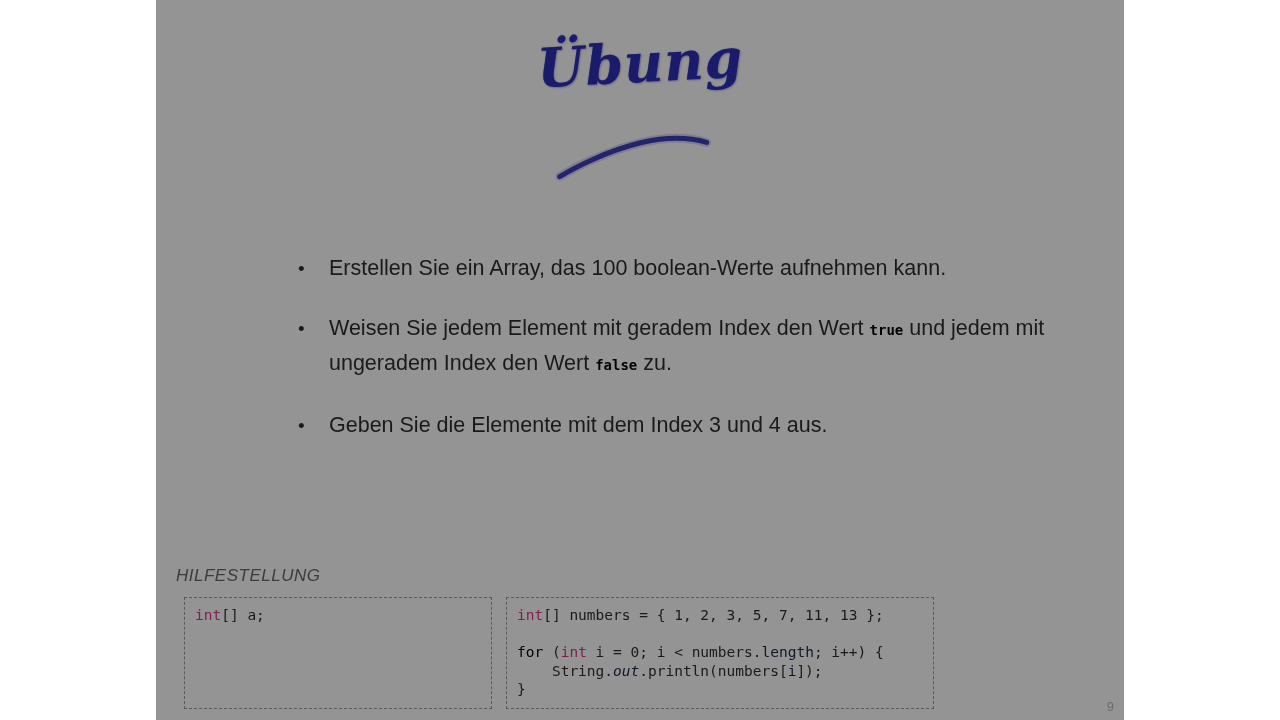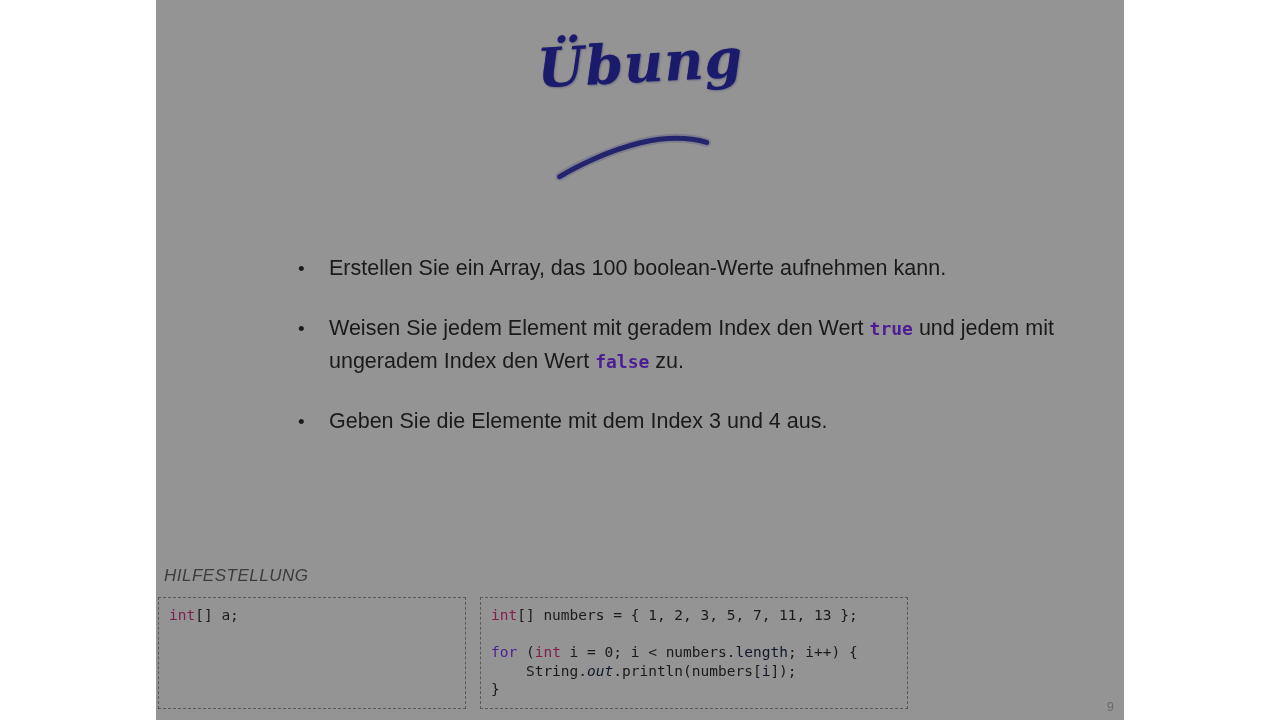--- a/index.html
+++ b/index.html
@@ -81,38 +81,38 @@
     position: absolute;
     left: 6px;
     top: 0;
     font-size: 19px;
     line-height: 33px;
     color: #1a1a1a;
   }
   .code-inline {
     font-family: "DejaVu Sans Mono", monospace;
     font-weight: bold;
-    font-size: 18px;
-    color: #4c1d95;
+    font-size: 14px;
+    color: #000000;
   }
 
   
   .help-label {
     position: absolute;
-    left: 8px;
+    left: 20px;
     top: 566px;
     font-size: 17px;
     font-style: italic;
     color: #3c3c3c;
     letter-spacing: 0.5px;
   }
 
   .code-boxes {
     position: absolute;
-    left: 2px;
+    left: 28px;
     top: 597px;
     width: 940px;
     height: 112px;
   }
   .code-box {
     position: absolute;
     top: 0;
     border: 1px dashed #5a5a5a;
     box-sizing: border-box;
     padding: 8px 10px 6px 10px;
@@ -125,21 +125,21 @@
   .code-line {
     font-family: "DejaVu Sans Mono", monospace;
     font-size: 14.5px;
     line-height: 18.5px;
     color: #1a1a1a;
     white-space: pre;
   }
   .code-line.blank { height: 18.5px; }
 
   .kw { color: #7f1d4d; }
-  .ctrl { color: #4c1d95; }
+  .ctrl { color: #000000; }
   .fld { color: #0f172a; }
   .ital { font-style: italic; color: #0f172a; }
   .plain { color: #1a1a1a; }
 
   
   .page-number {
     position: absolute;
     right: 10px;
     bottom: 6px;
     font-size: 13px;

